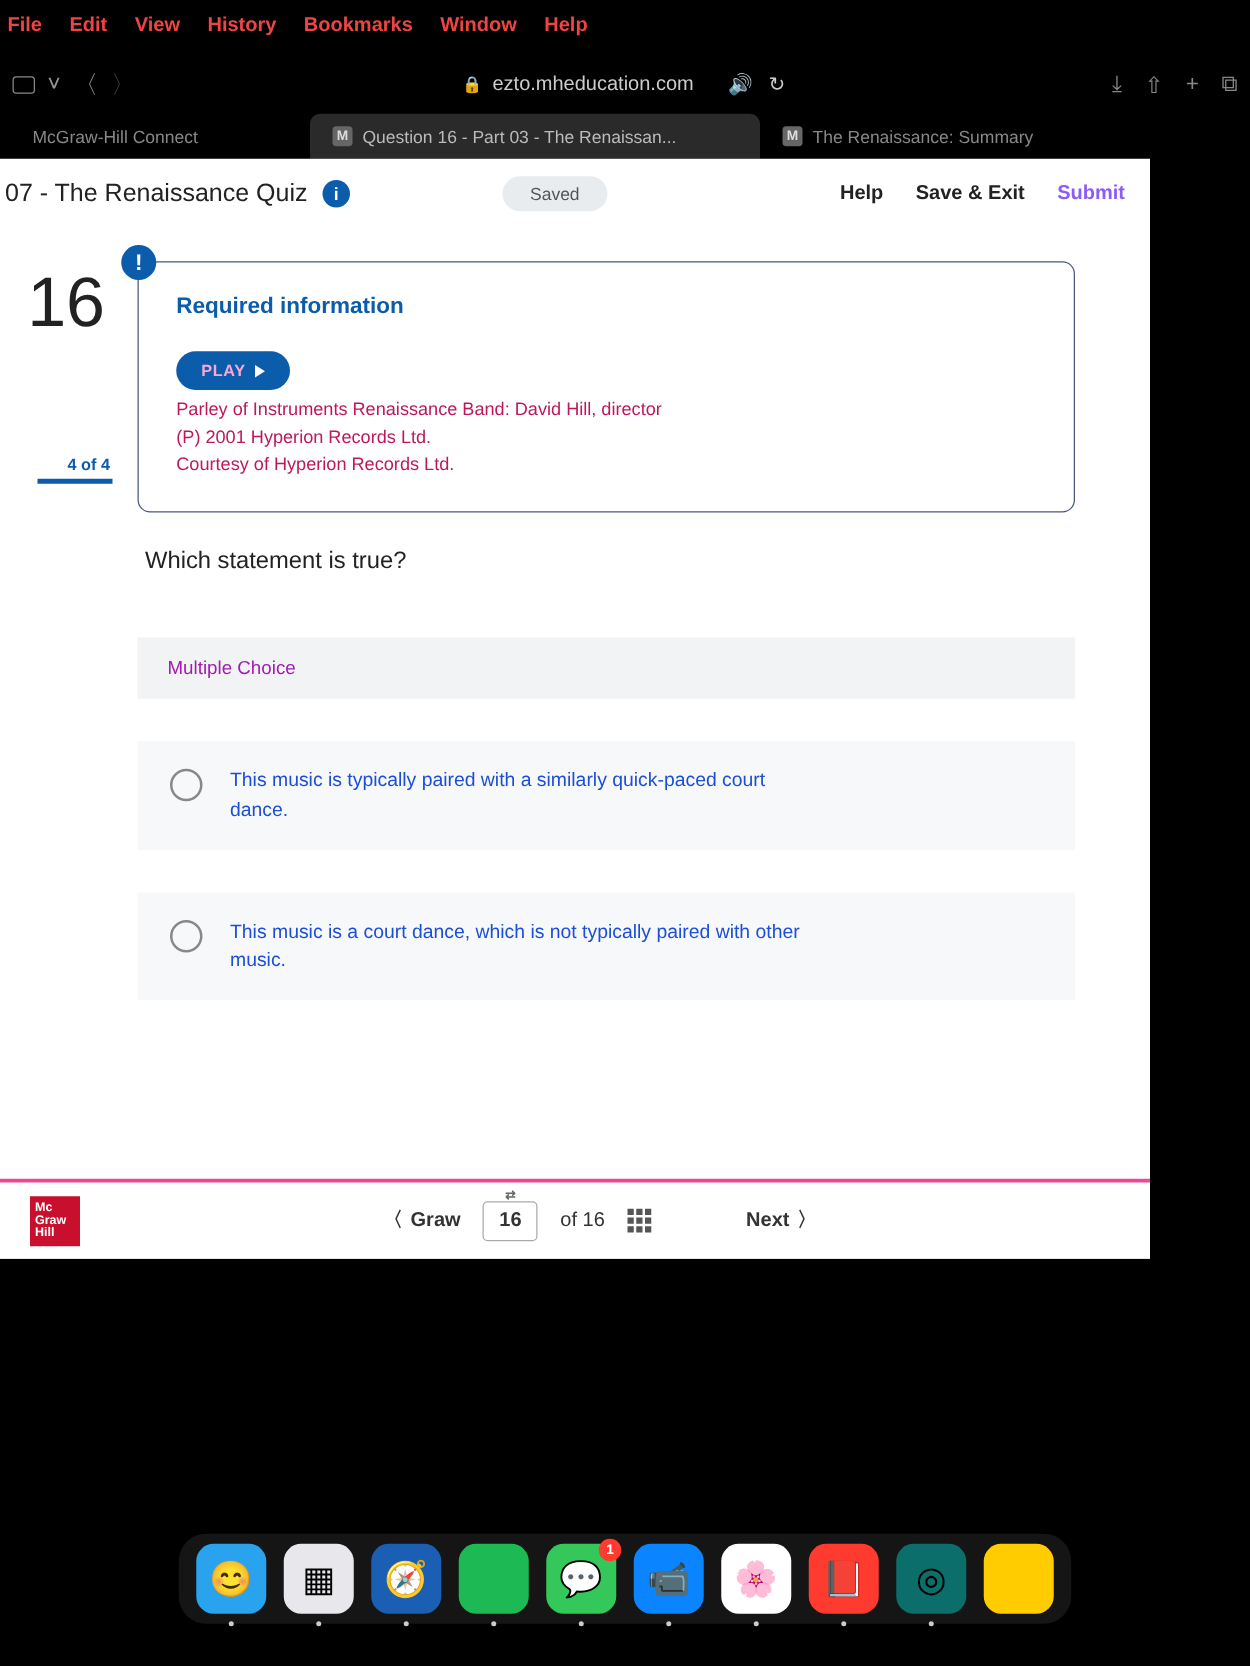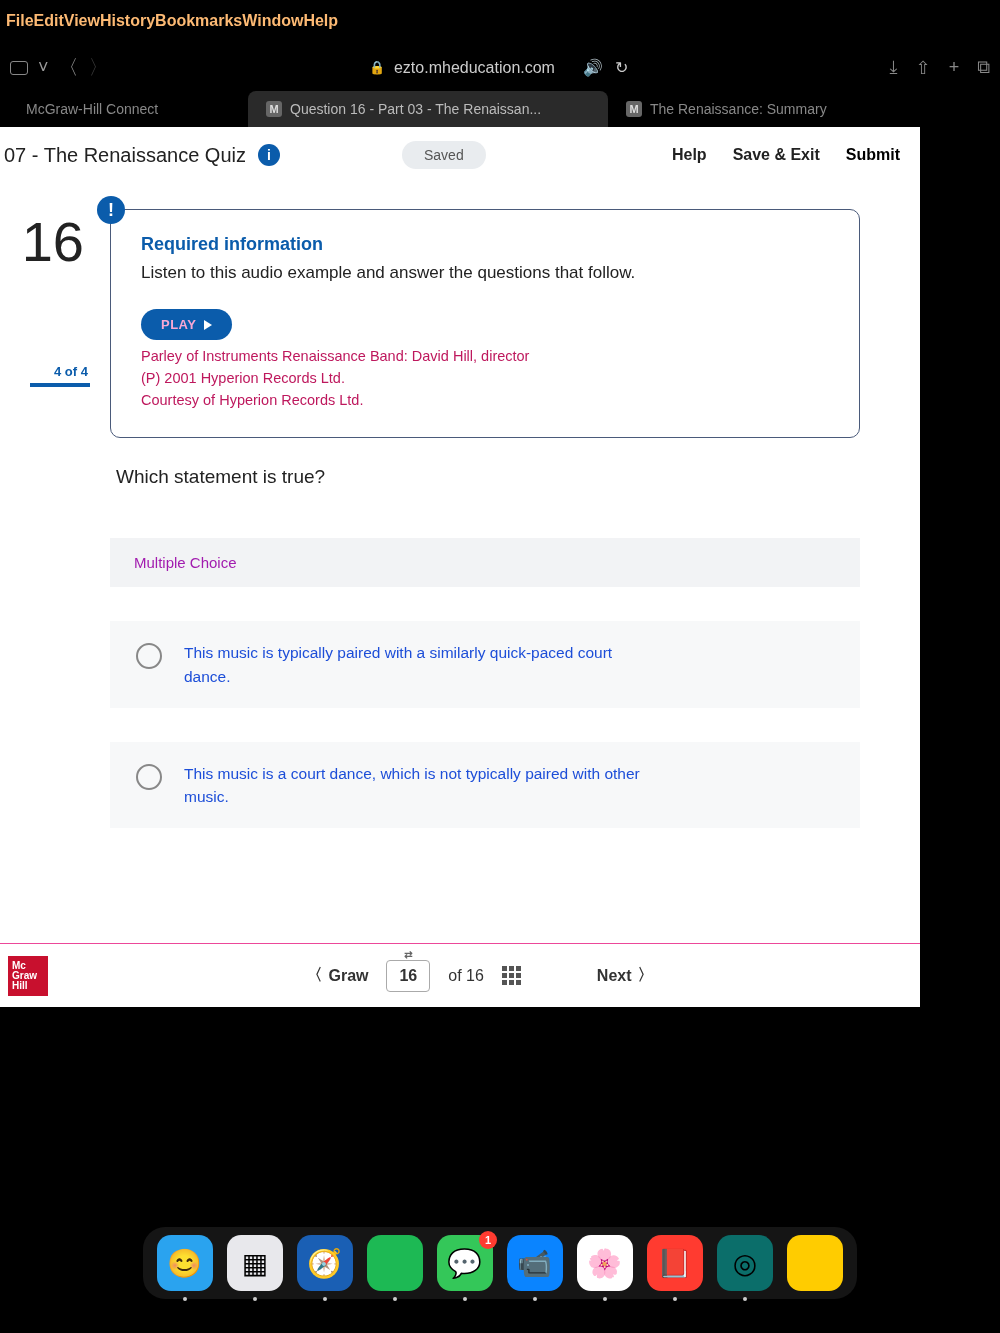--- a/index.html
+++ b/index.html
@@ -6,22 +6,23 @@
   body {
     font-family: -apple-system, BlinkMacSystemFont, "Segoe UI", Helvetica, Arial, sans-serif;
     background: #000;
     width: 1000px;
     height: 1333px;
     overflow: hidden;
     position: relative;
   }
   .menubar {
     display: flex;
+    gap: 22px;
     padding: 12px 10px 18px 6px;
-    color: #fdba74;
+    color: #ef4444;
     font-size: 16px;
     font-weight: 600;
   }
   .menubar span { cursor: default; }
   .browser-chrome {
     display: flex;
     align-items: center;
     padding: 6px 10px 10px 10px;
     gap: 14px;
     color: #9a9a9a;
@@ -91,21 +92,21 @@
     font-size: 14px;
   }
   .header-links {
     margin-left: auto;
     display: flex;
     gap: 26px;
     font-weight: 700;
     color:#222;
     font-size: 16px;
   }
-  .header-links .submit { color:#000000; }
+  .header-links .submit { color:#8b5cf6; }
   .content-wrap {
     display: flex;
     gap: 20px;
     padding: 30px 30px 0 0;
   }
   .qnum-col { width: 90px; text-align:right; }
   .qnum {
     font-size: 56px; font-weight: 400; color:#222;
     padding-right: 6px;
   }
@@ -166,24 +167,24 @@
   }
   .radio-circle {
     width:26px; height:26px; border:2px solid #888; border-radius:50%;
     flex-shrink:0; margin-top:2px;
   }
   .opt-text { font-size:15.5px; color:#1d4ed8; line-height:1.5; max-width: 460px; }
   .footer-nav {
     position:absolute;
     bottom:0; left:0; right:0;
     height: 64px;
-    border-top: 1px solid #ec4899;
+    border-top: 3px solid #ec4899;
     display:flex;
     align-items:center;
-    padding: 0 8px;
+    padding: 0 24px;
     background:#fff;
   }
   .mh-logo {
     width:40px; height:40px; background:#c8102e;
     color:#fff; font-size:10px; font-weight:700;
     display:flex; flex-direction:column; justify-content:center;
     padding:3px 4px; line-height:1;
   }
   .nav-center {
     flex:1;
@@ -297,21 +298,20 @@
     <div class="qnum-col">
       <div class="qnum">16</div>
       <div class="part-ind">4 of 4</div>
       <div class="part-bar"></div>
     </div>
 
     <div class="main-col">
       <div class="info-panel">
         <div class="bang-badge">!</div>
         <div class="req-title">Required information</div>
-        <div class="req-sub">Listen to this audio example and answer the questions that follow.</div>
         <button class="play-btn">
           <span>PLAY</span>
           <span class="play-tri"></span>
         </button>
         <div class="credits">
           <div>Parley of Instruments Renaissance Band: David Hill, director</div>
           <div>(P) 2001 Hyperion Records Ltd.</div>
           <div>Courtesy of Hyperion Records Ltd.</div>
         </div>
       </div>

